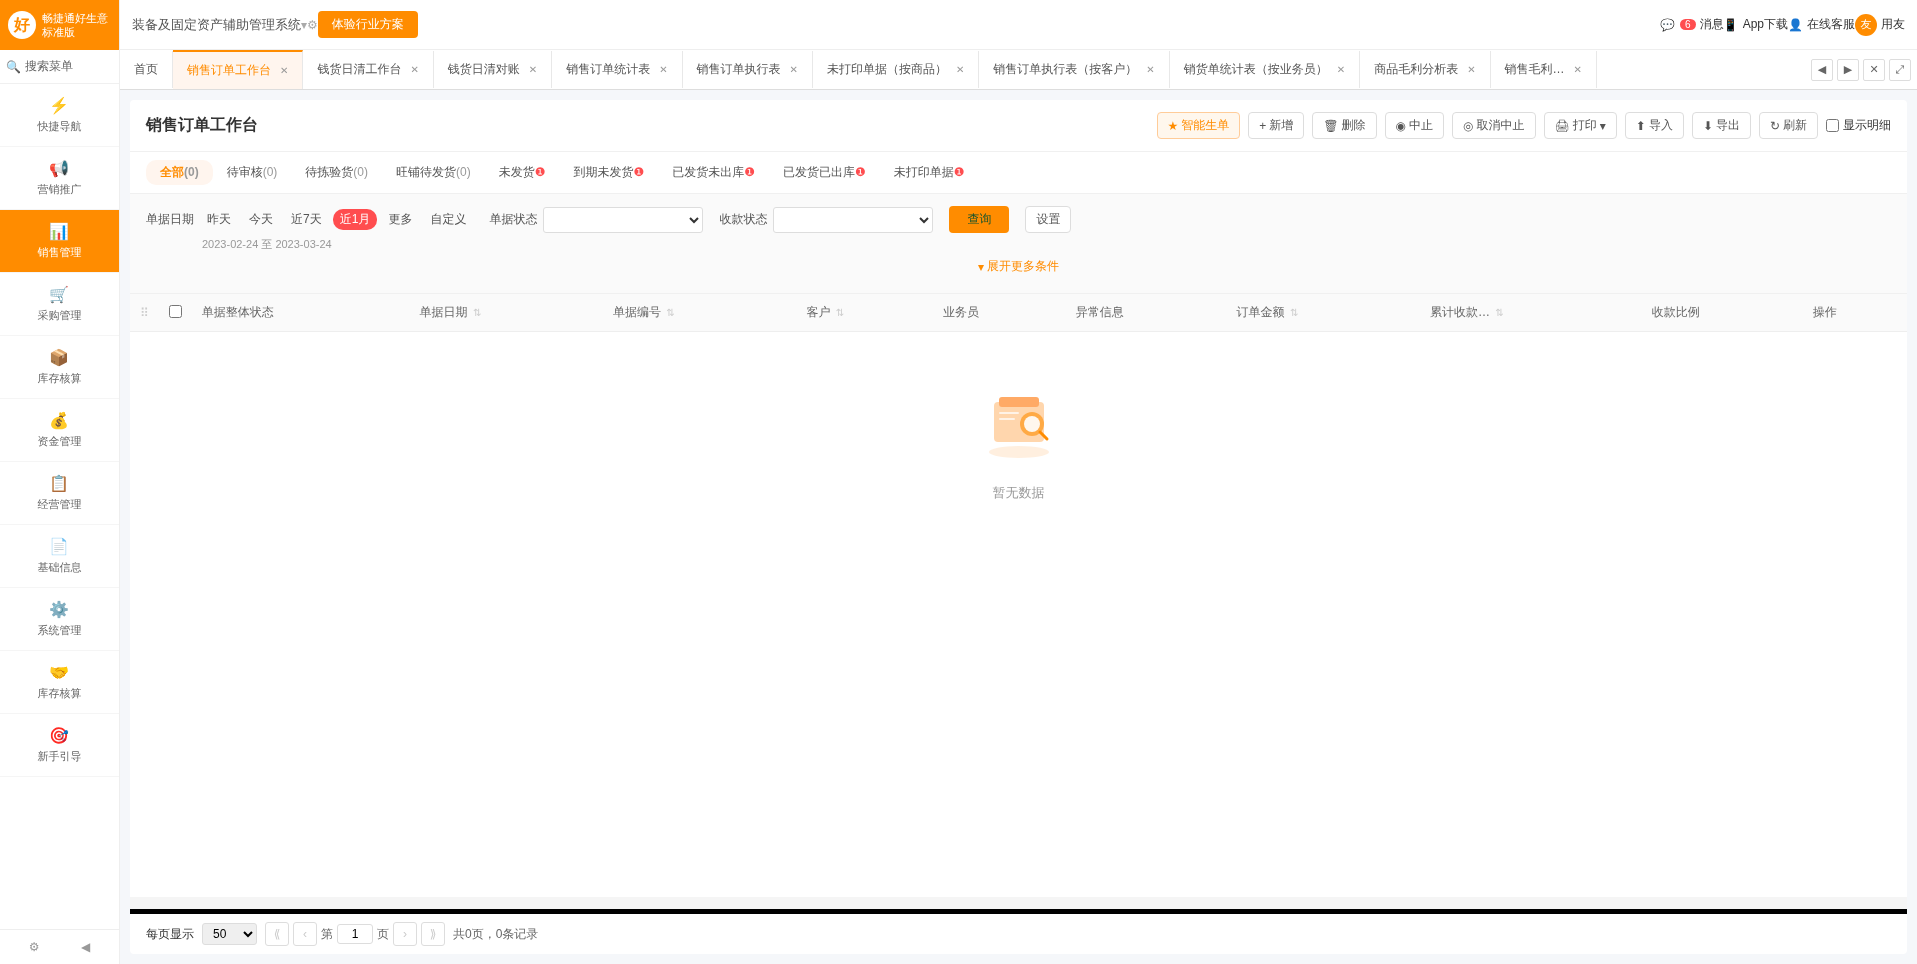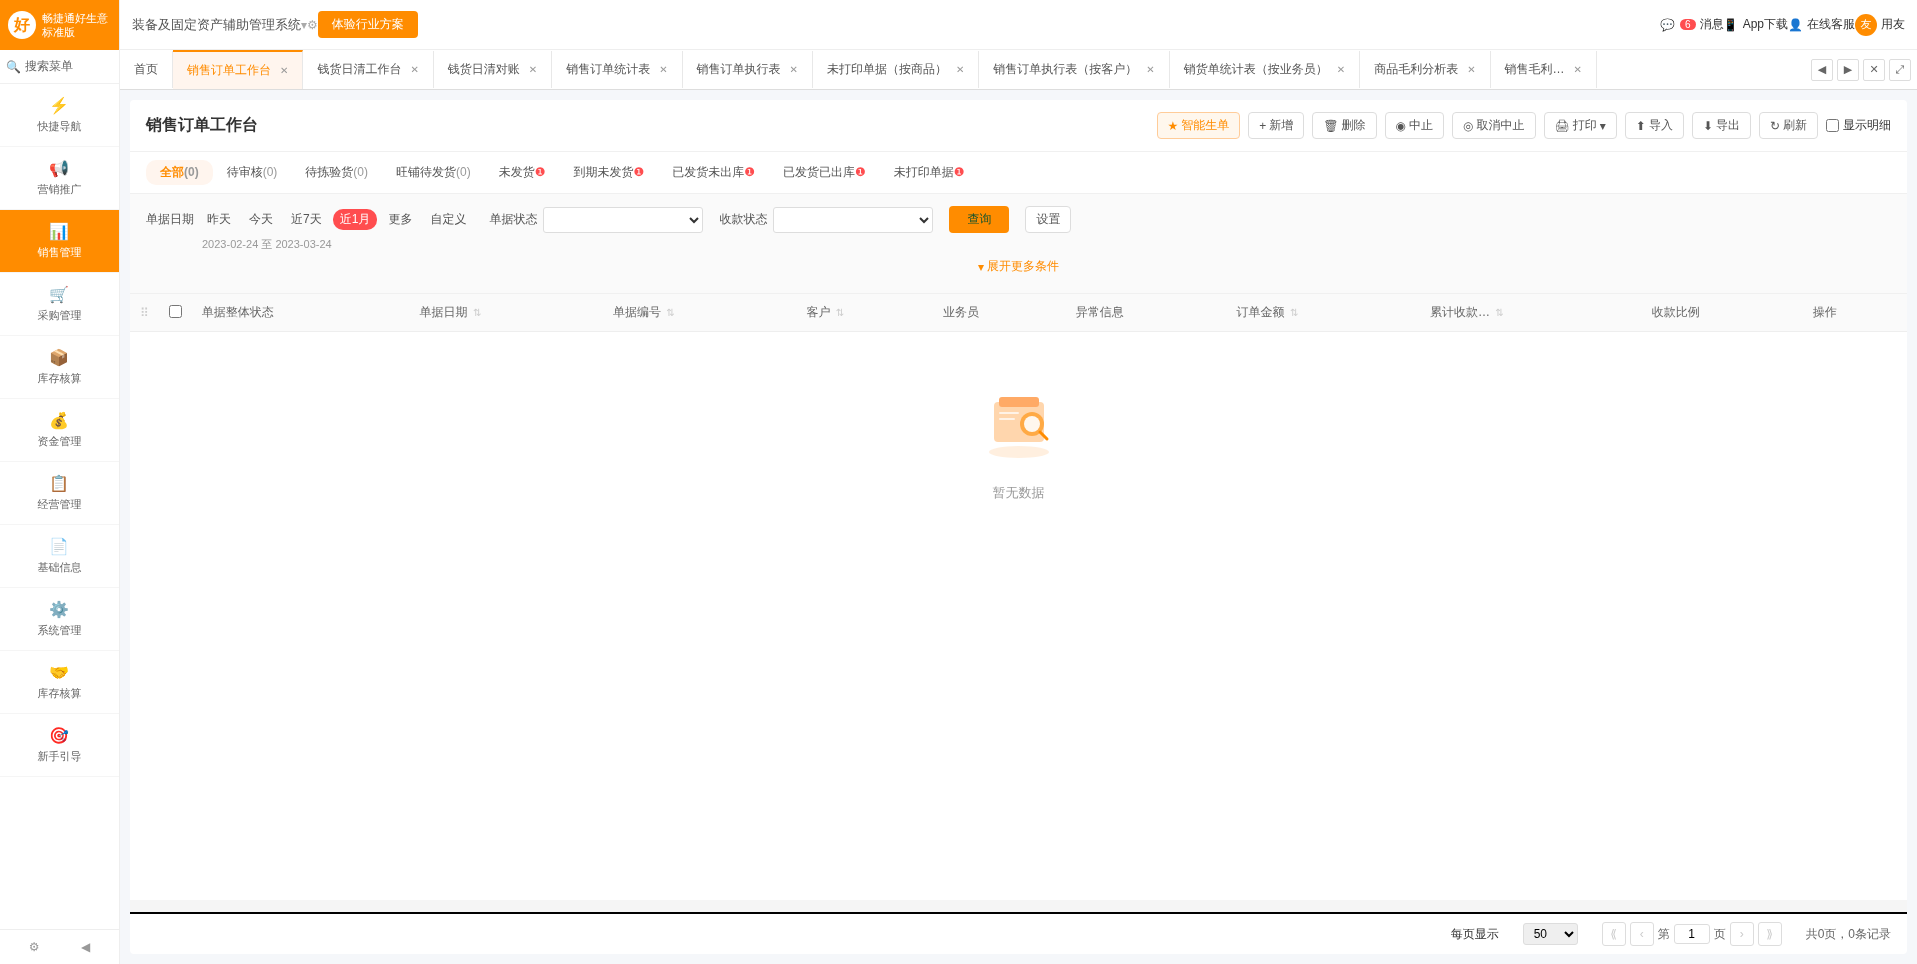--- a/index.html
+++ b/index.html
@@ -87,21 +87,21 @@
     th .sort-icon { color: #ccc; font-size: 10px; margin-left: 2px; }
     .checkbox-col { width: 32px; text-align: center; }
     .drag-col { width: 24px; color: #ccc; text-align: center; }
 
     
     .empty-state { display: flex; flex-direction: column; align-items: center; justify-content: flex-start; flex: 1; padding: 40px; }
     .empty-icon { width: 100px; height: 100px; margin-bottom: 12px; }
     .empty-text { color: #999; font-size: 13px; }
 
     
-    .pagination { display: flex; align-items: center; justify-content: flex-end; padding: 8px 16px; border-top: 2px solid #000000; gap: 24px; flex-shrink: 0; }
+    .pagination { display: flex; align-items: center; padding: 8px 16px; border-top: 5px solid #000000; gap: 8px; flex-shrink: 0; }
     .page-size-select { border: 1px solid #ddd; border-radius: 3px; padding: 2px 6px; font-size: 12px; }
     .page-nav { display: flex; align-items: center; gap: 4px; }
     .page-nav-btn { width: 24px; height: 24px; display: flex; align-items: center; justify-content: center; border: 1px solid #ddd; border-radius: 3px; cursor: pointer; color: #666; font-size: 12px; }
     .page-nav-btn.disabled { color: #ccc; cursor: not-allowed; }
     .page-input { border: 1px solid #ddd; border-radius: 3px; width: 36px; text-align: center; padding: 2px; font-size: 12px; }
     .page-total { color: #666; font-size: 12px; }
 
     
     .table-wrap::-webkit-scrollbar { height: 8px; width: 8px; }
     .table-wrap::-webkit-scrollbar-track { background: #f1f1f1; }

